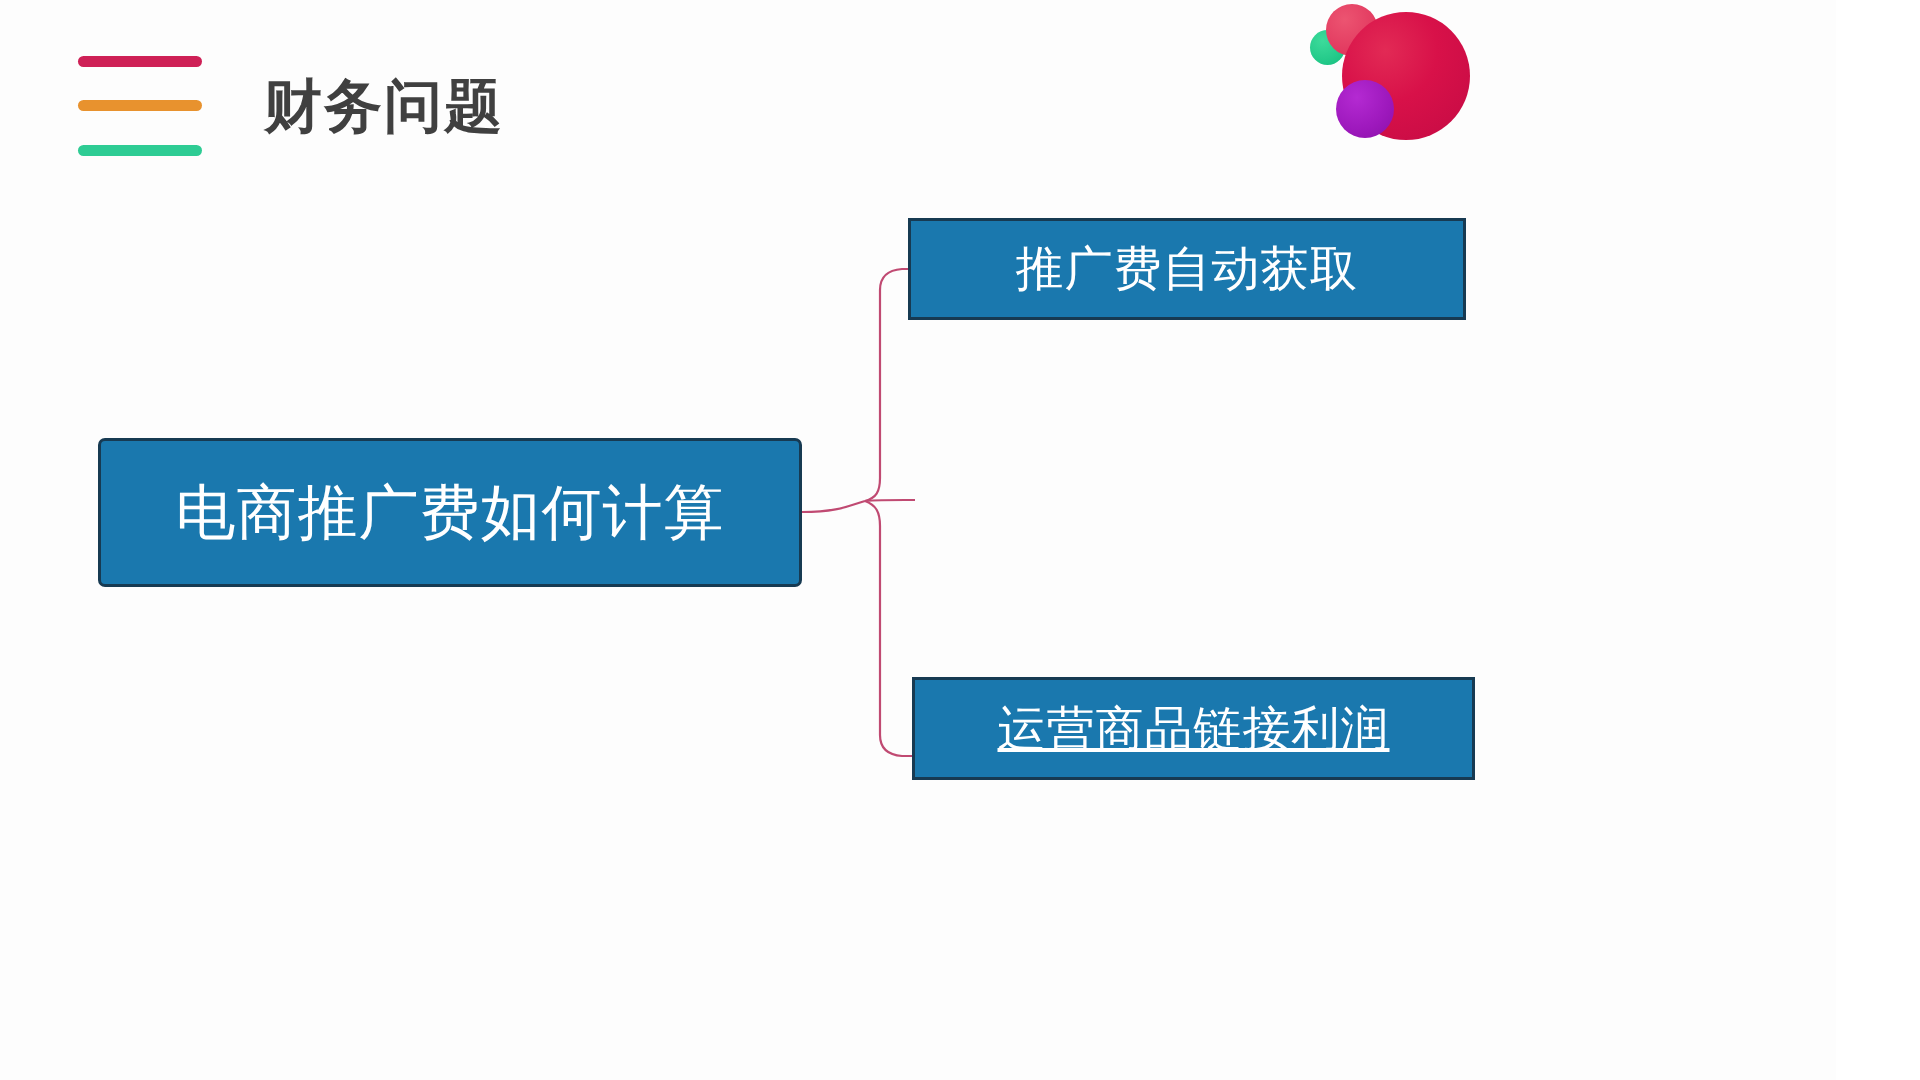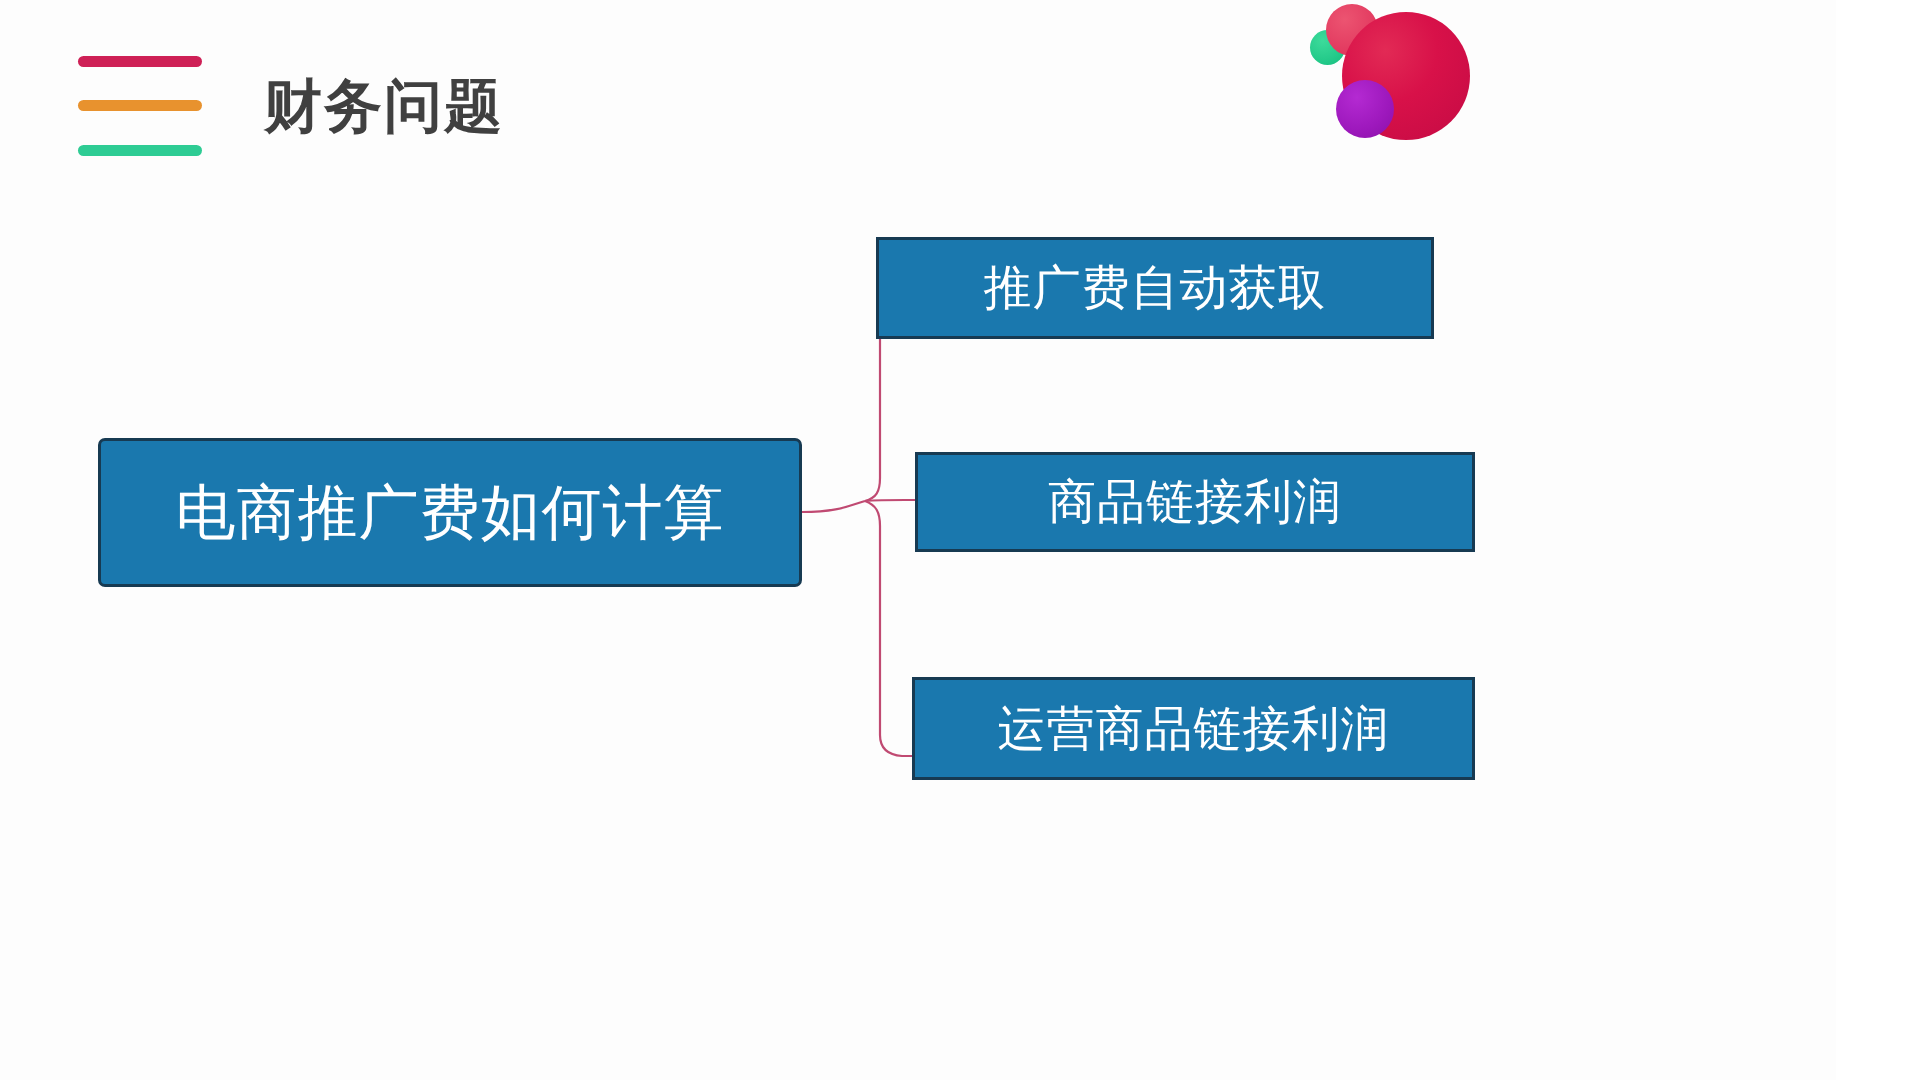--- a/index.html
+++ b/index.html
@@ -121,36 +121,36 @@
     letter-spacing: 1px;
   }
 
   #node-root {
     left: 98px; top: 438px;
     width: 704px; height: 149px; border-radius: 7px;
   }
   #node-root .node-label { font-size: 60px; }
 
   #node-child-0 {
-    left: 876px; top: 218px;
-    width: 558px; height: 102px; margin-top: 19px;
+    left: 908px; top: 218px;
+    width: 558px; height: 102px;
   }
   #node-child-0 .node-label { font-size: 48px; }
 
   #node-child-1 {
     left: 915px; top: 452px;
     width: 560px; height: 100px;
   }
   #node-child-1 .node-label { font-size: 48px; }
 
   #node-child-2 {
     left: 912px; top: 677px;
     width: 563px; height: 103px;
   }
-  #node-child-2 .node-label { font-size: 48px; }
+  #node-child-2 .node-label { font-size: 48px; text-decoration: underline; }
 </style>
 </head>
 <body>
 
 <div id="slide">
 
   <div id="header-bar">
 
     <div id="hamburger-icon">
       <div class="bar bar-1" style="background:#ce2056;"></div>
@@ -180,23 +180,20 @@
     </svg>
 
     <div class="node" id="node-root">
       <span class="node-label">电商推广费如何计算</span>
     </div>
 
     <div class="node" id="node-child-0">
       <span class="node-label">推广费自动获取</span>
     </div>
 
-    <div class="node" id="node-child-1">
-      <span class="node-label">商品链接利润</span>
-    </div>
 
     <div class="node" id="node-child-2">
       <span class="node-label">运营商品链接利润</span>
     </div>
 
   </div>
 
 </div>
 
 </body></html>

